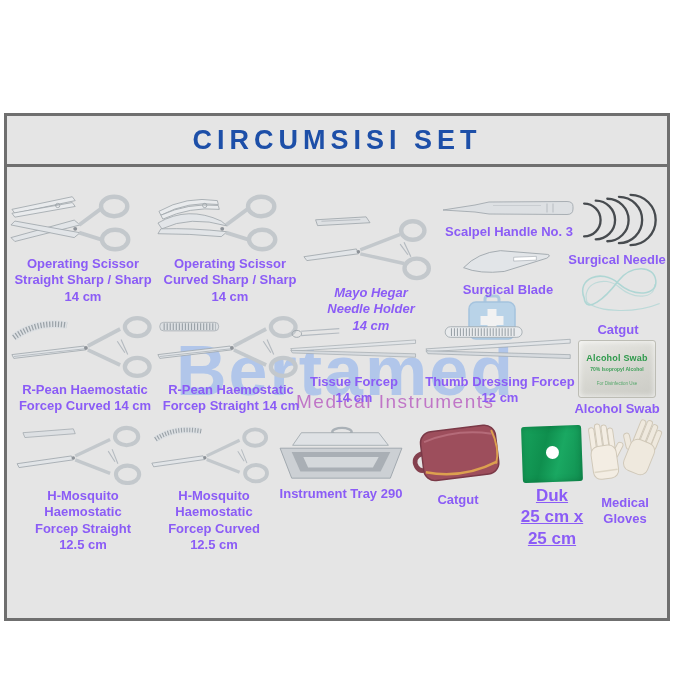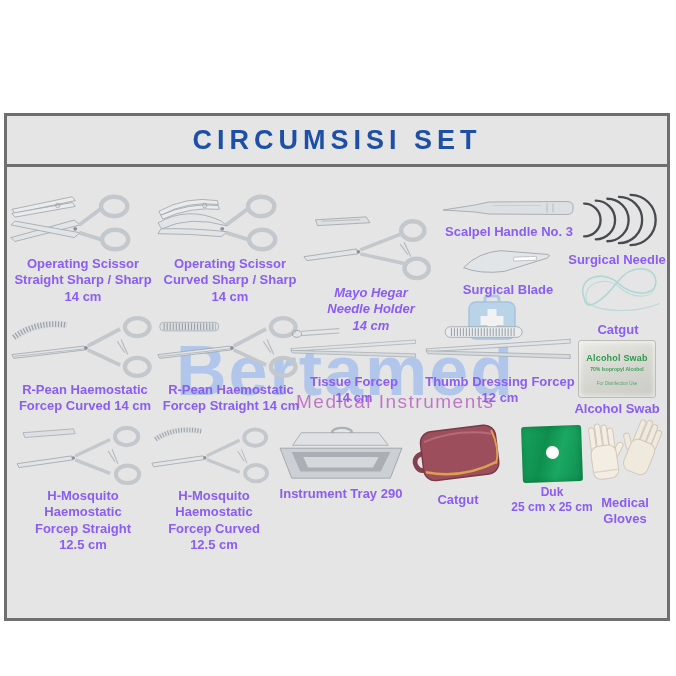--- a/index.html
+++ b/index.html
@@ -18,21 +18,21 @@
   }
   .subtitle {
     font-size:17px; font-weight:700; letter-spacing:0.5px; color:#13133d; margin-top:3px; line-height:20px;
   }
   .cell { position:absolute; display:flex; flex-direction:column; align-items:center; text-align:center; z-index:2; }
   .cell svg { display:block; }
   .item-label {
     font-size:13px; font-weight:700; line-height:1.26; color:#8b5cf6;
     white-space:pre-line; margin-top:3px; z-index:3;
   }
-  .item-label.small { font-size:12px; }
+  .item-label.small { font-size:17px;text-decoration:underline; }
   
   .c0  { left:8px;   top:193px; width:150px; }
   .c1  { left:155px; top:193px; width:150px; }
   .c2  { left:300px; top:212px; width:142px;font-style:italic; }
   .c3  { left:438px; top:197px; width:142px; }
   .c4  { left:446px; top:245px; width:124px; }
   .c5  { left:568px; top:191px; width:98px; }
   .c6  { left:570px; top:257px; width:96px; }
   .c7  { left:8px;   top:315px; width:154px; }
   .c8  { left:153px; top:315px; width:156px; }

